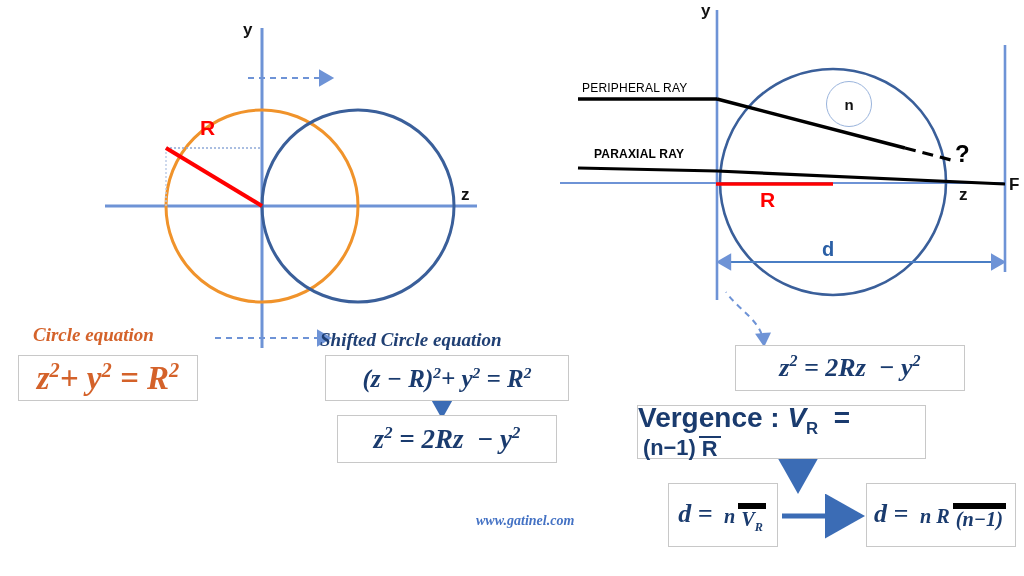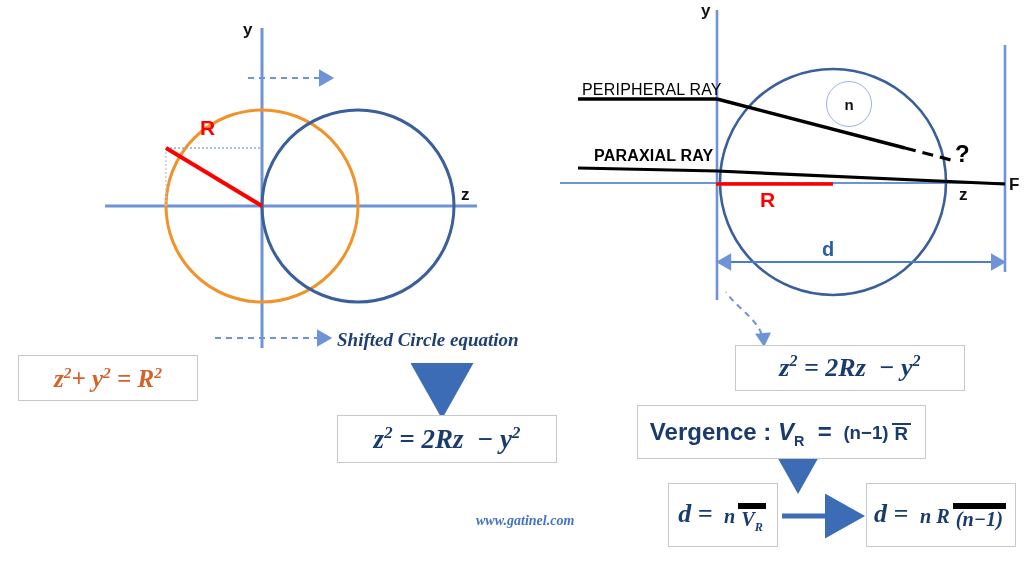--- a/index.html
+++ b/index.html
@@ -1,21 +1,21 @@
 <!DOCTYPE html>
 <html><head>
 <meta charset="utf-8">
 <style>
   html,body{margin:0;padding:0;background:#ffffff;}
   body{width:1024px;height:576px;font-family:"Liberation Sans",sans-serif;overflow:hidden;position:relative;}
   #stage{position:relative;width:1024px;height:576px;background:#fff;}
   svg.layer{position:absolute;left:0;top:0;width:1024px;height:576px;}
   .lbl{position:absolute;white-space:nowrap;}
   .axis-lbl{font-weight:bold;font-size:17px;color:#111;}
-  .ray-lbl{font-size:16px;color:#000;letter-spacing:.2px;}
+  .ray-lbl{font-size:12px;color:#000;letter-spacing:.2px;}
   .r-lbl{font-weight:bold;font-size:21px;color:#ff0000;font-family:"Liberation Sans",sans-serif;}
   .d-lbl{font-weight:bold;font-size:20px;color:#2a5fa5;}
   .n-lbl{font-weight:bold;font-size:15px;color:#111;}
   .q-lbl{font-weight:bold;font-size:24px;color:#000;}
   .cap-orange{font-family:"Liberation Serif",serif;font-style:italic;font-weight:bold;font-size:19px;color:#d4622a;}
   .cap-blue{font-family:"Liberation Serif",serif;font-style:italic;font-weight:bold;font-size:19px;color:#1f3f73;}
   .eqbox{position:absolute;border:1px solid #c8c8c8;background:#fff;display:flex;align-items:center;justify-content:center;}
   .eq{font-family:"Liberation Serif",serif;font-weight:bold;font-style:italic;color:#1a3b6e;line-height:1;}
   .eq.orange{color:#d4622a;}
   sup{font-size:.62em;vertical-align:super;line-height:0;}
@@ -94,26 +94,30 @@
       <line x1="798" y1="460" x2="798" y2="487" stroke="#3b6cb5" stroke-width="7" marker-end="url(#arrSolid)"></line>
 
       <line x1="782" y1="516" x2="860" y2="516" stroke="#3b6cb5" stroke-width="5" marker-end="url(#arrSolid)"></line>
     </g>
   </svg>
 
   <div class="lbl axis-lbl" style="left:243px;top:20px;">y</div>
   <div class="lbl axis-lbl" style="left:461px;top:185px;">z</div>
   <div class="lbl r-lbl" style="left:200px;top:116px;">R</div>
 
-  <div class="lbl cap-blue" style="left:337px;top:329px;">Shifted Circle equation</div>
+  <div class="lbl cap-orange" style="left:33px;top:324px;">Circle equation</div>
+  <div class="lbl cap-blue" style="left:320px;top:329px;">Shifted Circle equation</div>
 
   <div class="eqbox" style="left:18px;top:355px;width:178px;height:44px;">
-    <span class="eq orange" style="font-size:25px;">z<sup>2</sup>+&nbsp;y<sup>2</sup> = R<sup>2</sup></span>
+    <span class="eq orange" style="font-size:33px;">z<sup>2</sup>+&nbsp;y<sup>2</sup> = R<sup>2</sup></span>
   </div>
 
+  <div class="eqbox" style="left:325px;top:355px;width:242px;height:44px;">
+    <span class="eq" style="font-size:25px;">(z − R)<sup>2</sup>+&nbsp;y<sup>2</sup> = R<sup>2</sup></span>
+  </div>
 
   <div class="eqbox" style="left:337px;top:415px;width:218px;height:46px;">
     <span class="eq" style="font-size:27px;">z<sup>2</sup> = 2Rz&nbsp; − y<sup>2</sup></span>
   </div>
 
   <div class="lbl axis-lbl" style="left:701px;top:1px;">y</div>
   <div class="lbl axis-lbl" style="left:959px;top:185px;">z</div>
   <div class="lbl axis-lbl" style="left:1009px;top:175px;">F</div>
 
   <div class="lbl ray-lbl" style="left:582px;top:81px;">PERIPHERAL RAY</div>
@@ -125,21 +129,21 @@
 
   <div class="lbl r-lbl" style="left:760px;top:188px;">R</div>
   <div class="lbl d-lbl" style="left:822px;top:238px;">d</div>
   <div class="lbl q-lbl" style="left:955px;top:140px;">?</div>
 
   <div class="eqbox" style="left:735px;top:345px;width:228px;height:44px;">
     <span class="eq" style="font-size:26px;">z<sup>2</sup> = 2Rz&nbsp; − y<sup>2</sup></span>
   </div>
 
   <div class="eqbox" style="left:637px;top:405px;width:287px;height:52px;">
-    <span class="eq vergence" style="font-size:24px;"><span>Vergence :</span>&nbsp;<i>V</i><sub>R</sub>
+    <span class="eq vergence" style="font-size:28px;"><span>Vergence :</span>&nbsp;<i>V</i><sub>R</sub>
       &nbsp;=&nbsp;<span class="frac">
           <span class="num">(n−1)</span>
           <span class="den">R</span>
         </span></span>
   </div>
 
   <div class="eqbox" style="left:668px;top:483px;width:108px;height:62px;">
     <span class="eq" style="font-size:26px;">d&nbsp;=&nbsp;<span class="frac">
           <span class="num">n</span>
           <span class="den">V<sub>R</sub></span>

